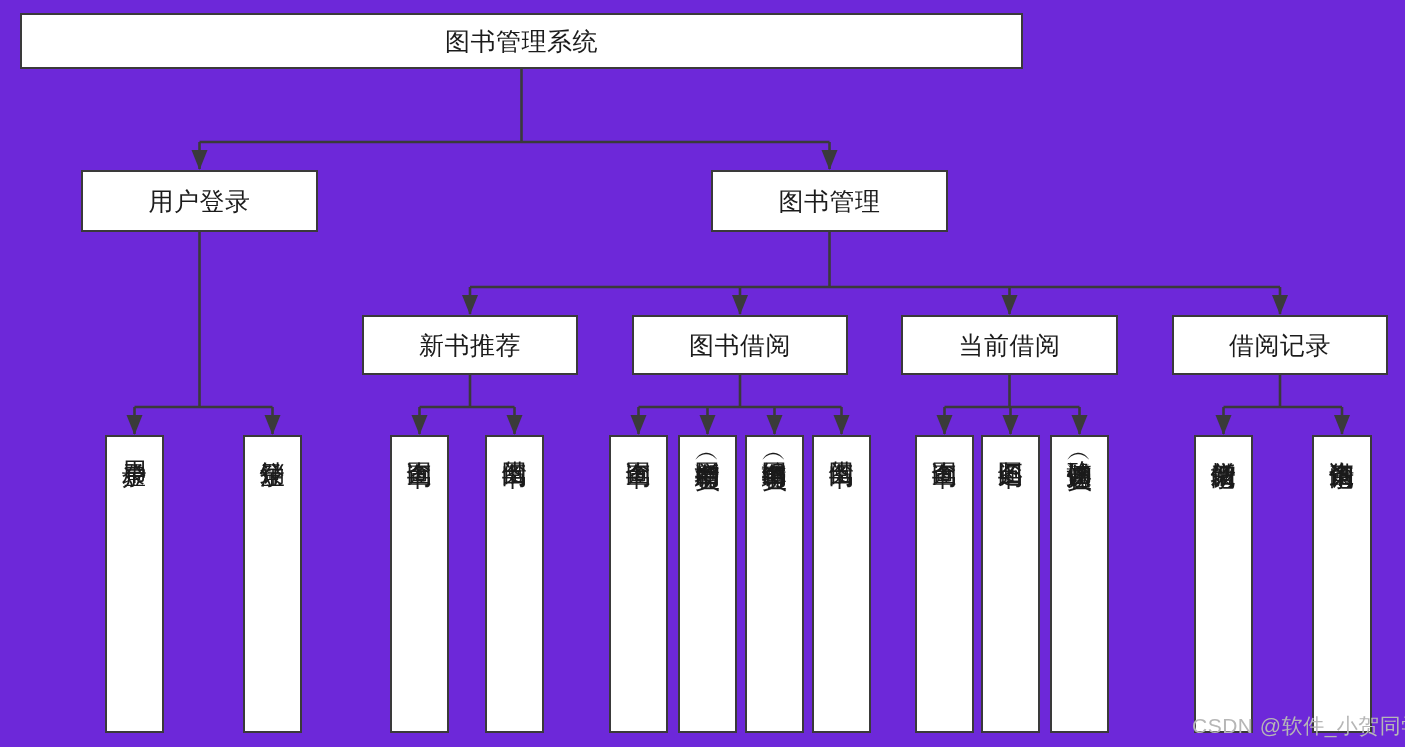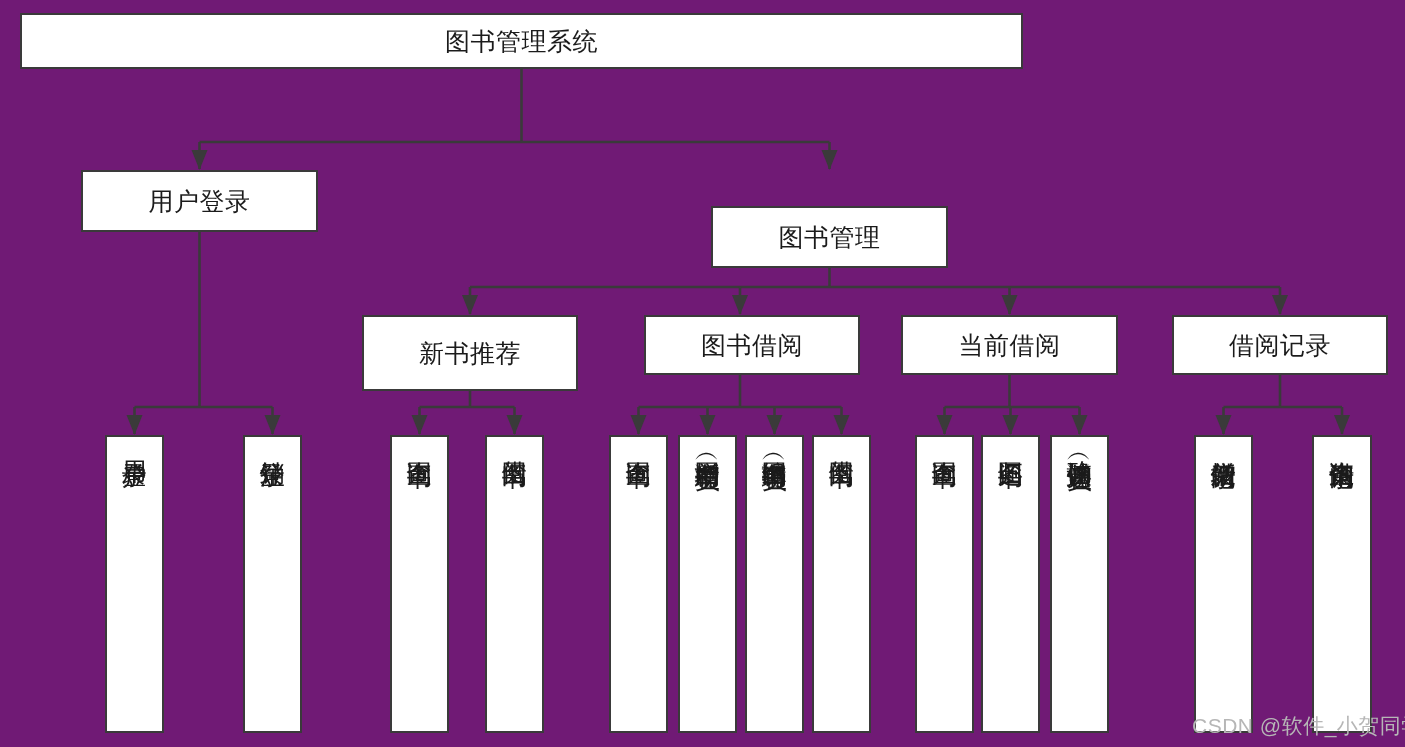--- a/index.html
+++ b/index.html
@@ -7,21 +7,21 @@
     padding: 0;
     background: #ffffff;
   }
   body {
     font-family: "Liberation Sans", "DejaVu Sans", sans-serif;
   }
   #diagram-root {
     position: relative;
     width: 1405px;
     height: 747px;
-    background: #701a75;
+    background: #6d28d9;
     overflow: hidden;
   }
   #edge-layer {
     position: absolute;
     left: 0;
     top: 0;
     width: 1405px;
     height: 747px;
     pointer-events: none;
   }
@@ -132,29 +132,29 @@
     </svg>
 
   <div class="node horizontal" style="left: 20px; top: 13px; width: 1003px; height: 56px;">
     <span class="node-label">图书管理系统</span>
   </div>
 
   <div class="node horizontal" style="left: 81px; top: 170px; width: 237px; height: 62px;">
     <span class="node-label">用户登录</span>
   </div>
 
-  <div class="node horizontal" style="left: 711px; top: 170px; width: 237px; height: 62px; margin-top: 36px;">
+  <div class="node horizontal" style="left: 711px; top: 170px; width: 237px; height: 62px;">
     <span class="node-label">图书管理</span>
   </div>
 
-  <div class="node horizontal" style="left: 362px; top: 315px; width: 216px; height: 76px;">
+  <div class="node horizontal" style="left: 362px; top: 315px; width: 216px; height: 60px;">
     <span class="node-label">新书推荐</span>
   </div>
 
-  <div class="node horizontal" style="left: 632px; top: 315px; width: 216px; height: 60px; margin-left: 12px;">
+  <div class="node horizontal" style="left: 632px; top: 315px; width: 216px; height: 60px;">
     <span class="node-label">图书借阅</span>
   </div>
 
   <div class="node horizontal" style="left: 1172px; top: 315px; width: 216px; height: 60px;">
     <span class="node-label">借阅记录</span>
   </div>
 
   <div class="node horizontal" style="left: 901px; top: 315px; width: 217px; height: 60px;">
     <span class="node-label">当前借阅</span>
   </div>

